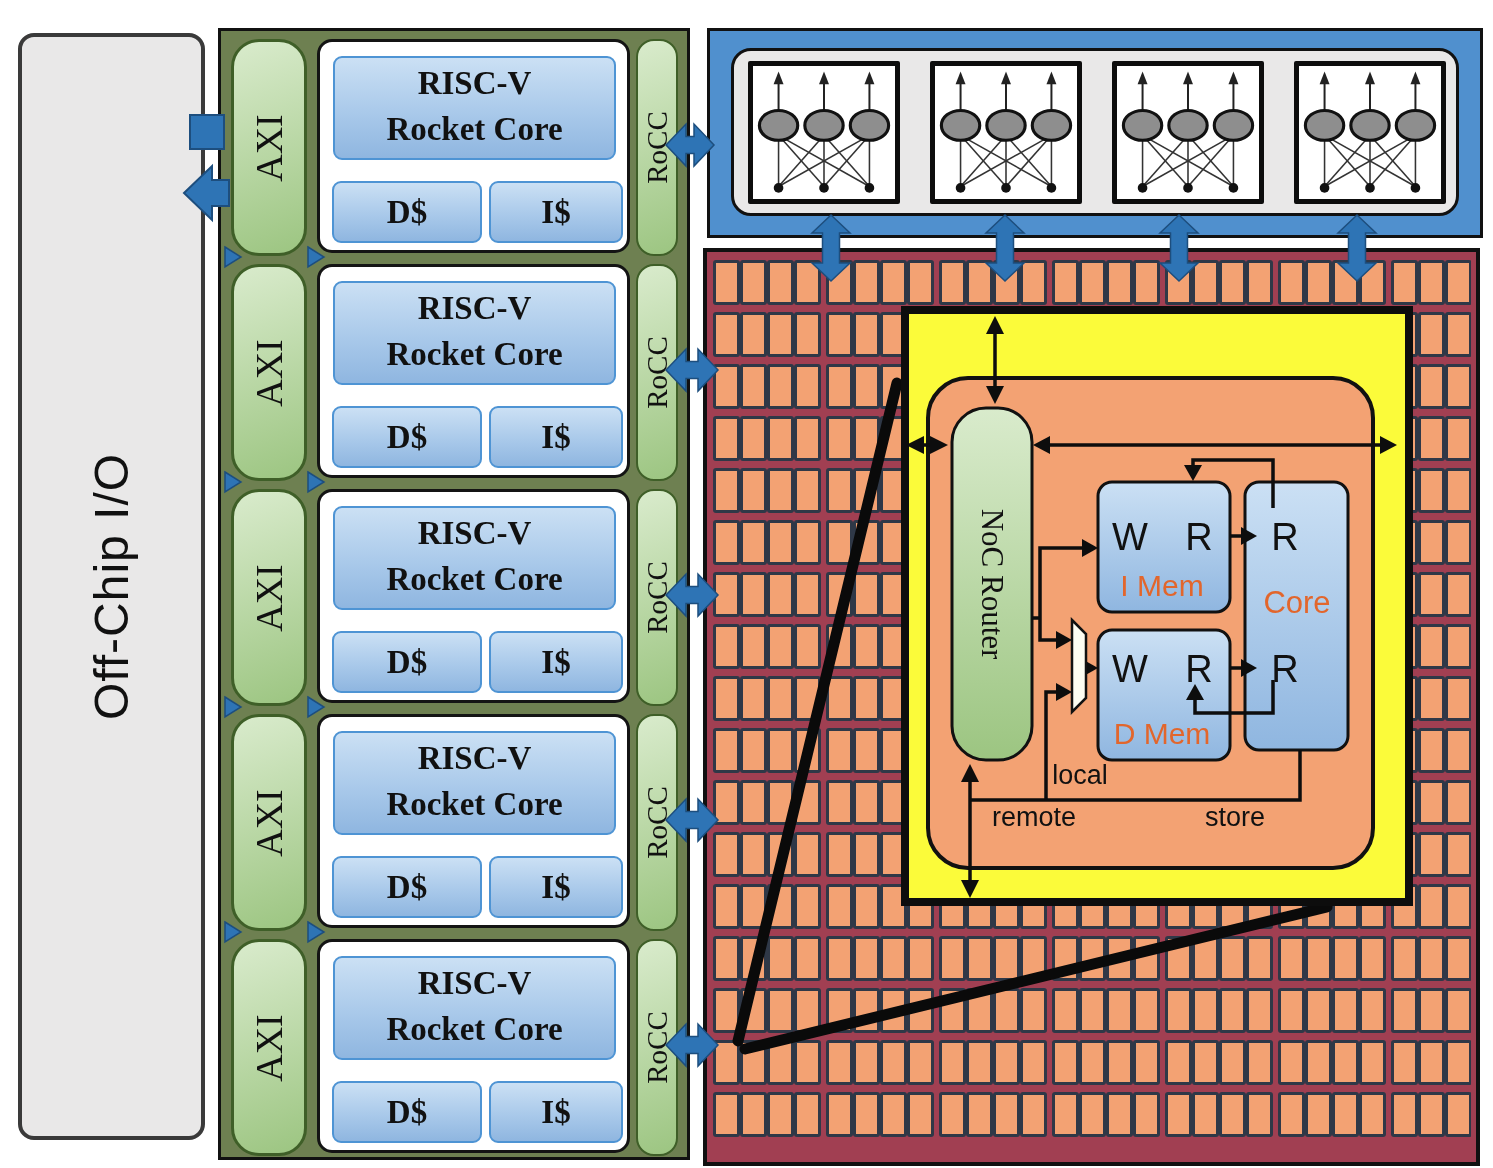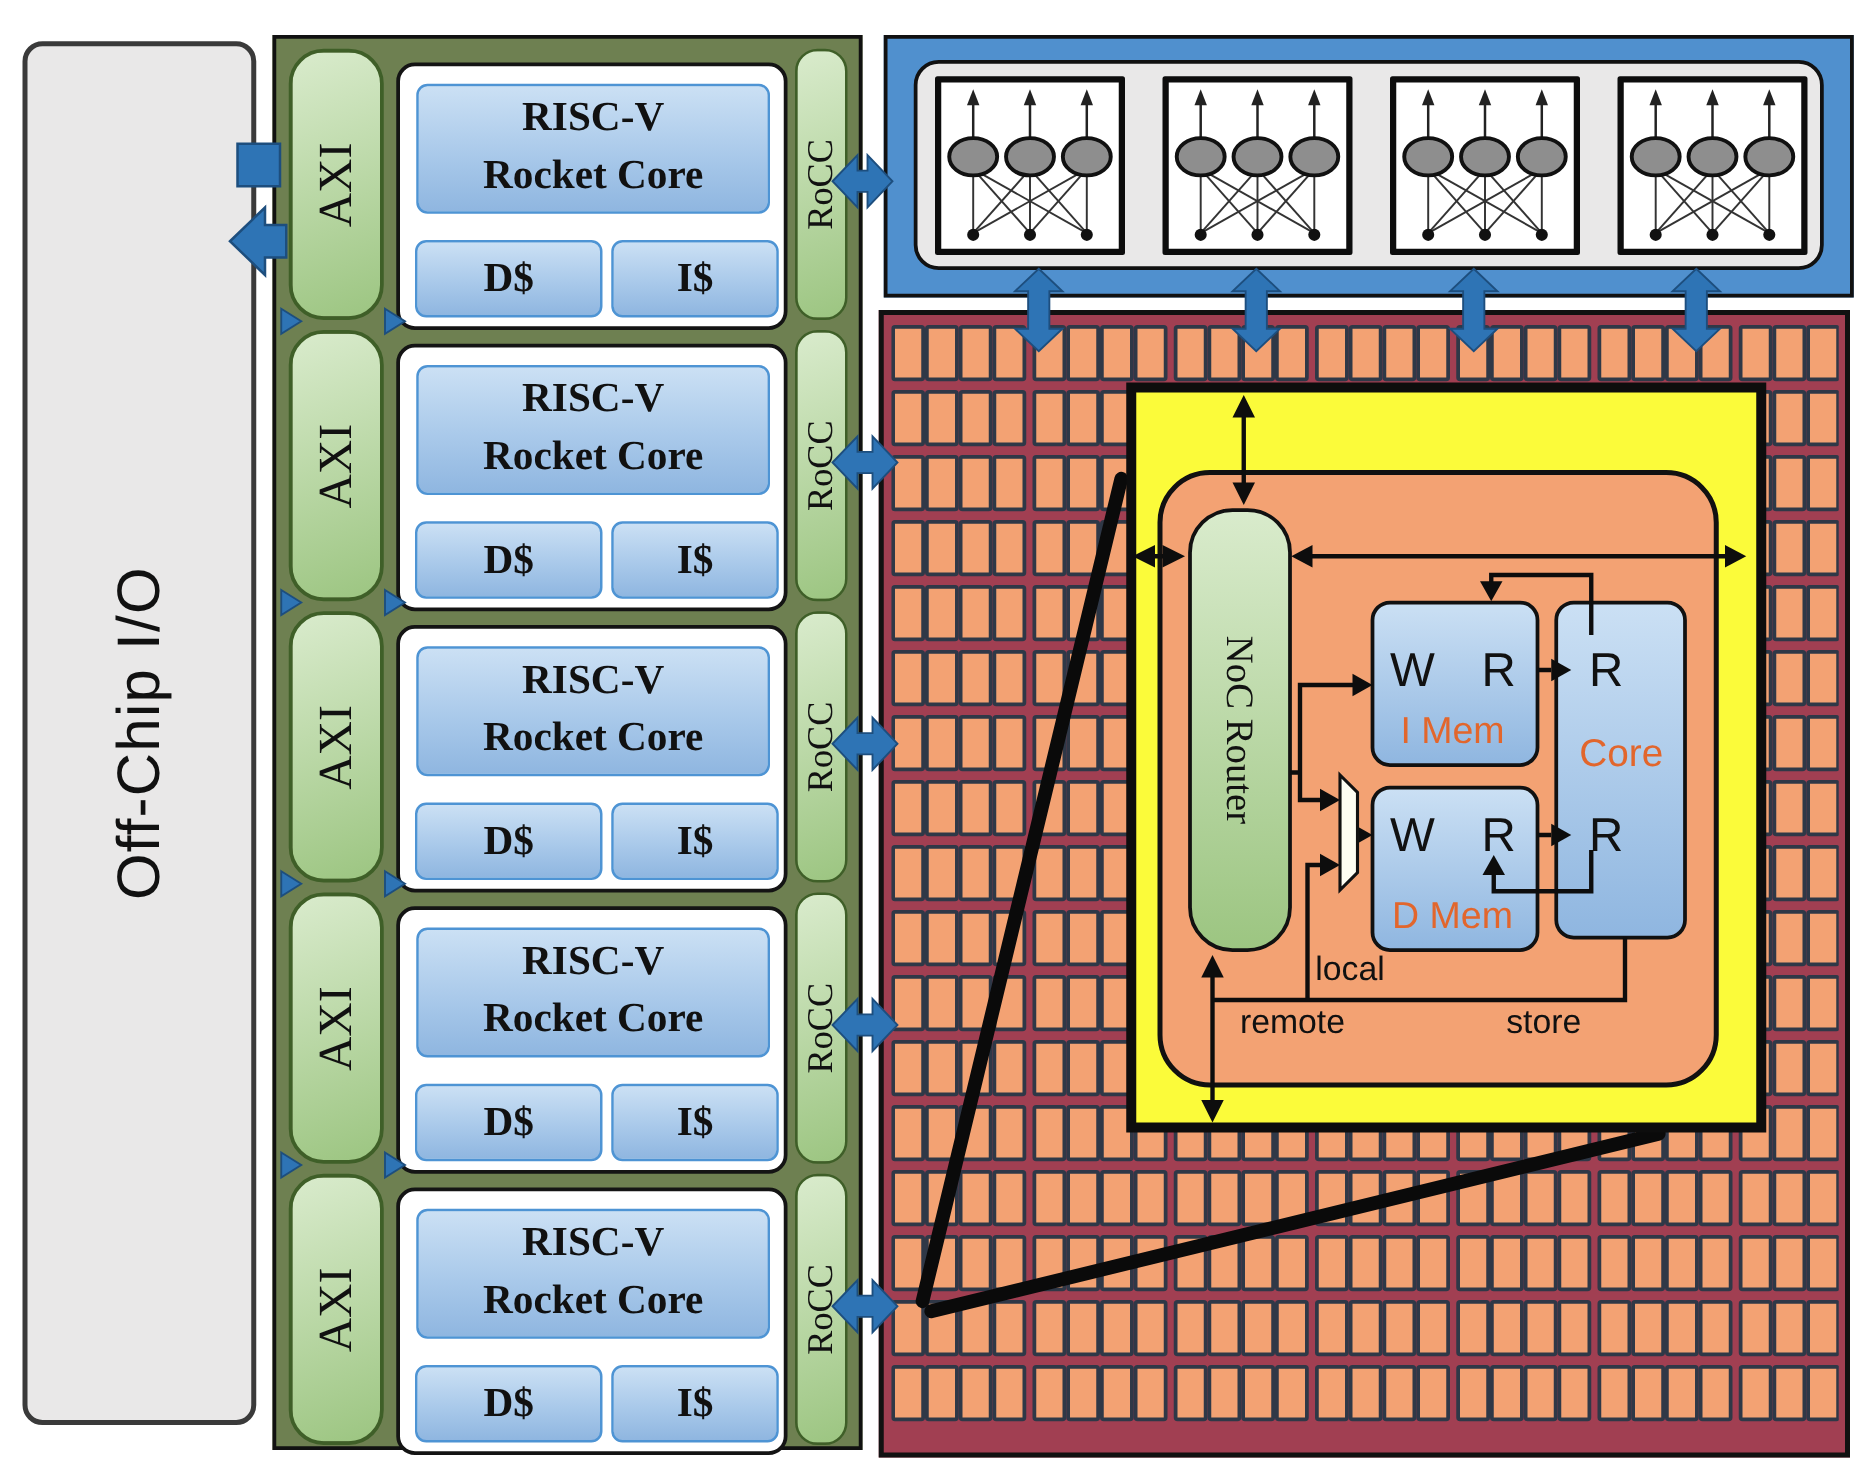--- a/index.html
+++ b/index.html
@@ -16,21 +16,21 @@
   
   .cluster{position:absolute;left:218px;top:28px;width:472px;height:1132px;box-sizing:border-box;
            background:var(--cluster-green,#6E8051);border:3px solid #111;}
   .tile{position:absolute;left:0;width:100%;height:217px;}
   .pill{position:absolute;box-sizing:border-box;border:3px solid var(--pill-border-green,#3F5F28);
         background:linear-gradient(160deg,var(--pill-green-light,#D9EBCC),var(--pill-green-dark,#9CC581));}
   .axi{left:10px;top:0;width:76px;height:217px;border-radius:28px;}
   .axi .vtext{font-family:"Liberation Serif",serif;font-size:38px;color:#111;}
   .rocc{left:415px;top:0;width:42px;height:217px;border-radius:18px;border-width:2.5px;}
   .rocc .vtext{font-family:"Liberation Serif",serif;font-size:29px;color:#111;}
-  .card{position:absolute;left:96px;top:11px;width:313px;height:214px;box-sizing:border-box;
+  .card{position:absolute;left:96px;top:0;width:313px;height:214px;box-sizing:border-box;
         background:#fff;border:3px solid #141414;border-radius:15px;}
   .bluebox{position:absolute;box-sizing:border-box;border:2.5px solid #4E94D4;border-radius:9px;
            background:linear-gradient(180deg,var(--box-blue-light,#CBE0F4) 0%,#A9C9EA 55%,var(--box-blue-dark,#8FB6E0) 100%);
            font-family:"Liberation Serif",serif;font-weight:bold;color:#111;text-align:center;}
   .corebox{left:13px;top:14px;width:283px;height:104px;font-size:33px;line-height:1.38;padding-top:3px;}
   .cache{top:139px;height:62px;font-size:33px;line-height:58px;}
   .dcache{left:12px;width:150px;}
   .icache{left:169px;width:134px;}
 
   

